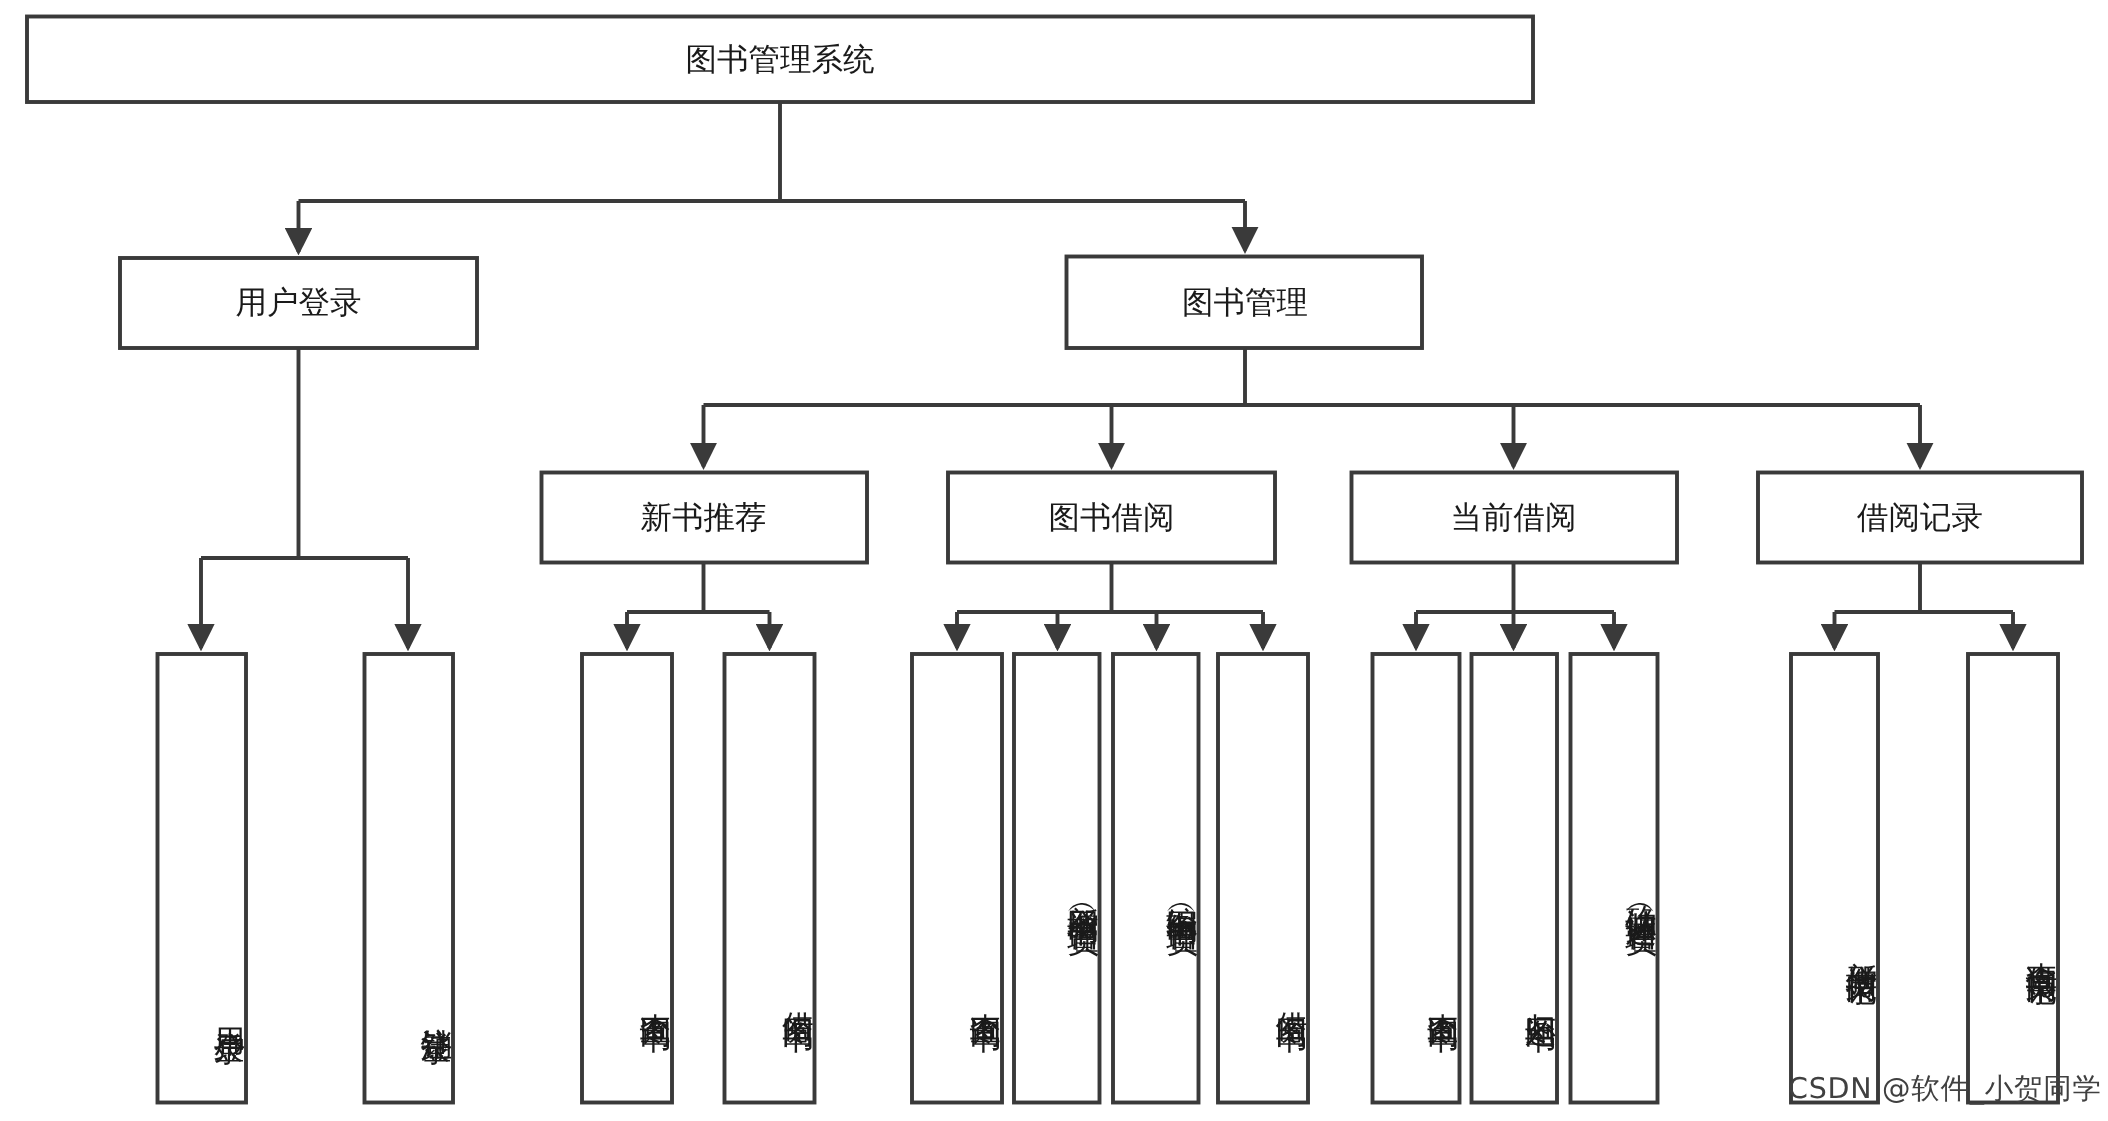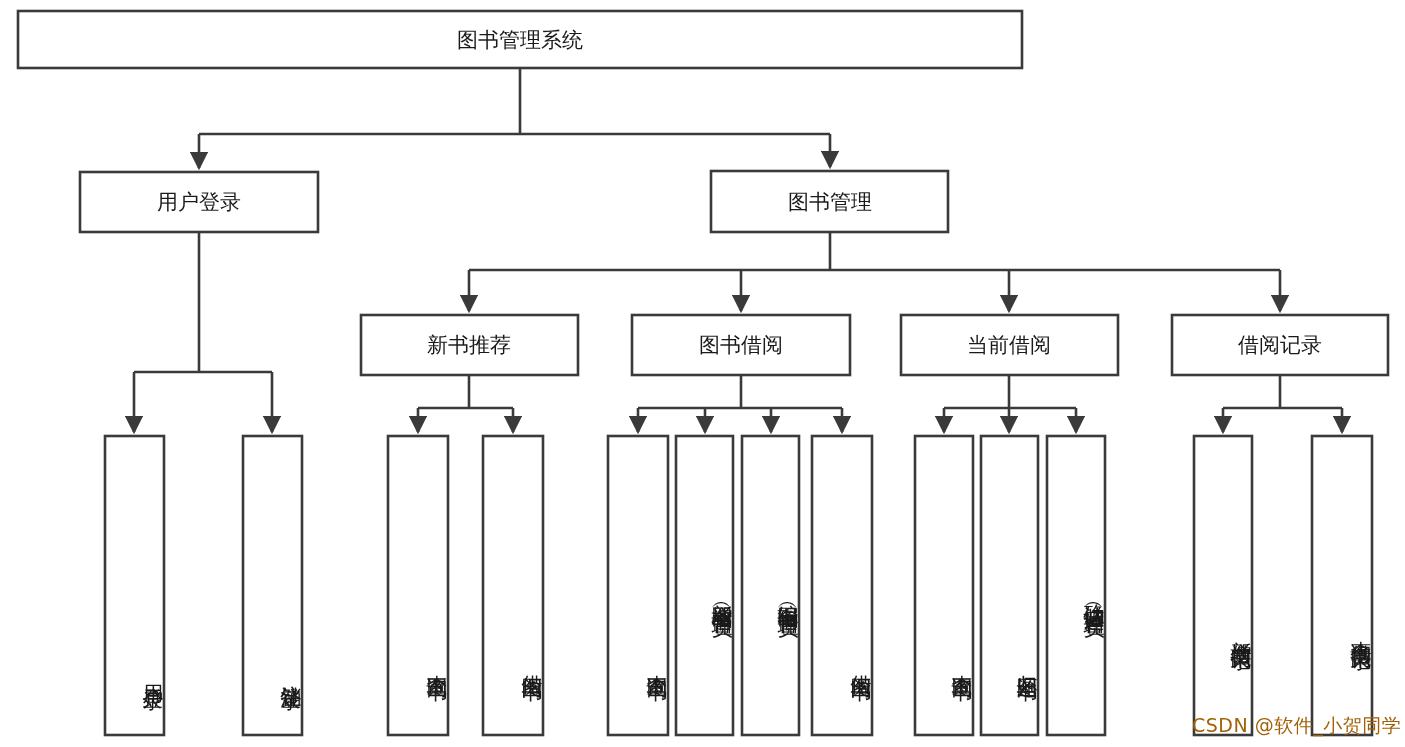--- a/index.html
+++ b/index.html
@@ -61,21 +61,21 @@
     line-height: 1.05;
     color: #1a1a1a;
     letter-spacing: 2px;
     white-space: nowrap;
     pointer-events: none;
   }
   .watermark {
     position: absolute;
     font-family: "DejaVu Sans", "Liberation Sans", sans-serif;
     font-size: 19px;
-    color: #a16207;
+    color: #404040;
     white-space: nowrap;
     letter-spacing: 0.5px;
   }
 </style>
 </head>
 <body>
 
 <div id="diagram-root">
 
   <svg class="diagram-canvas" viewBox="0 0 1405 747">

